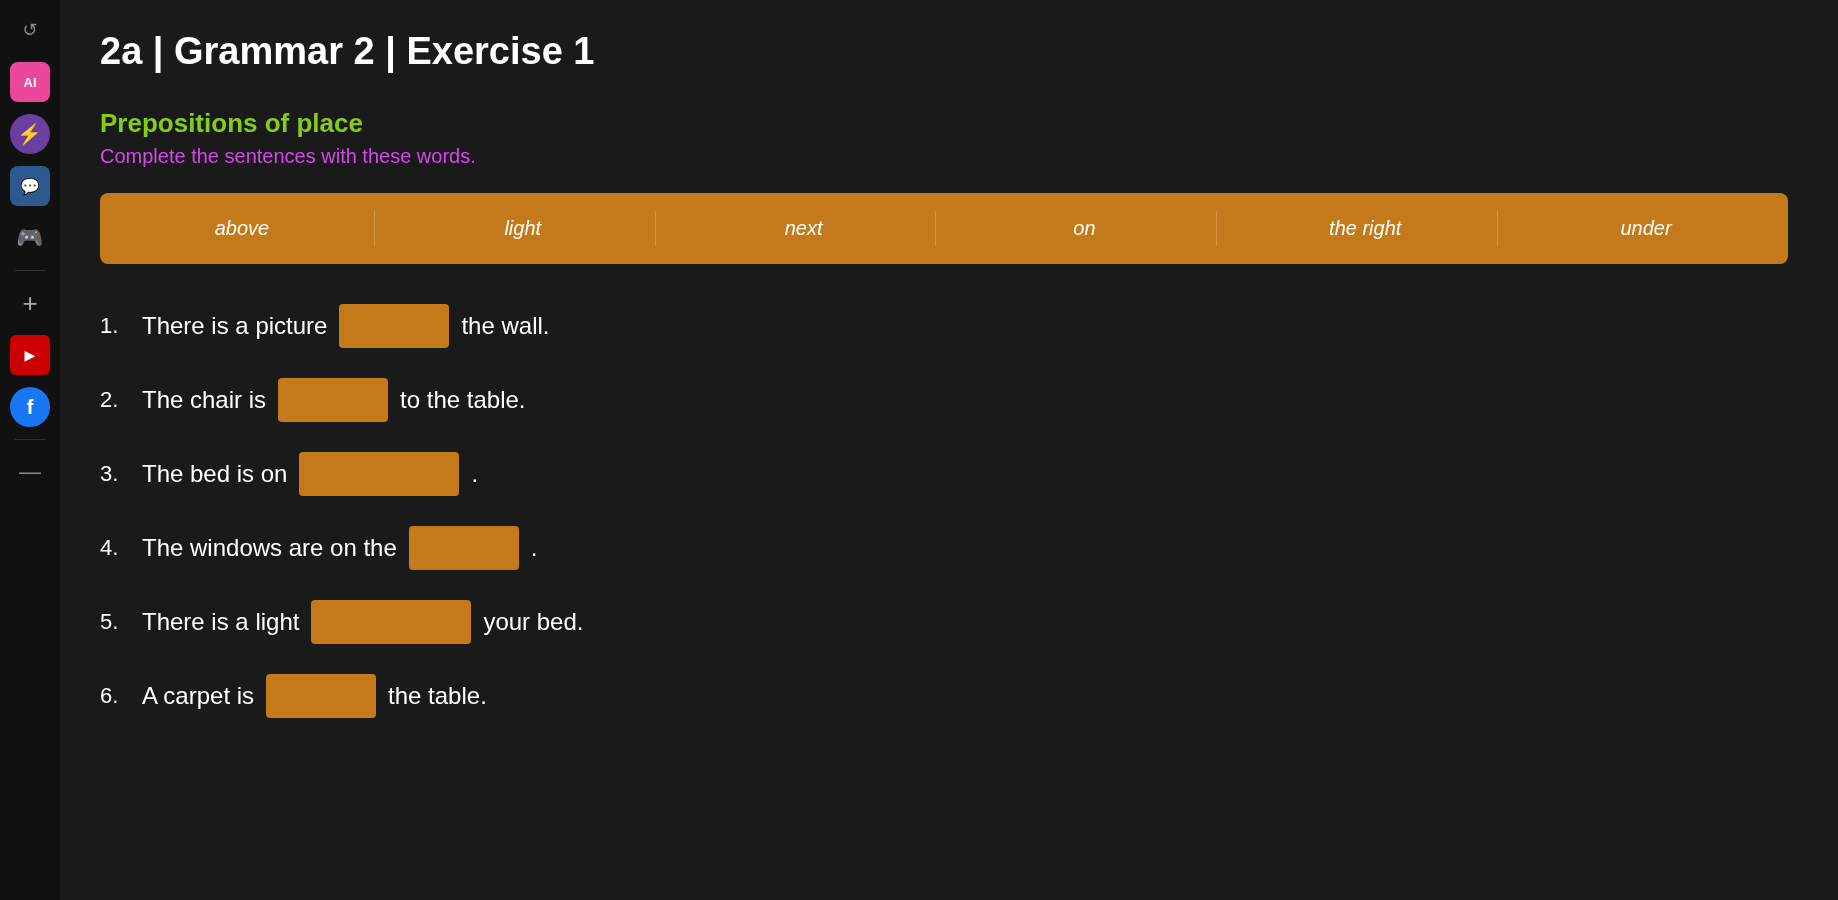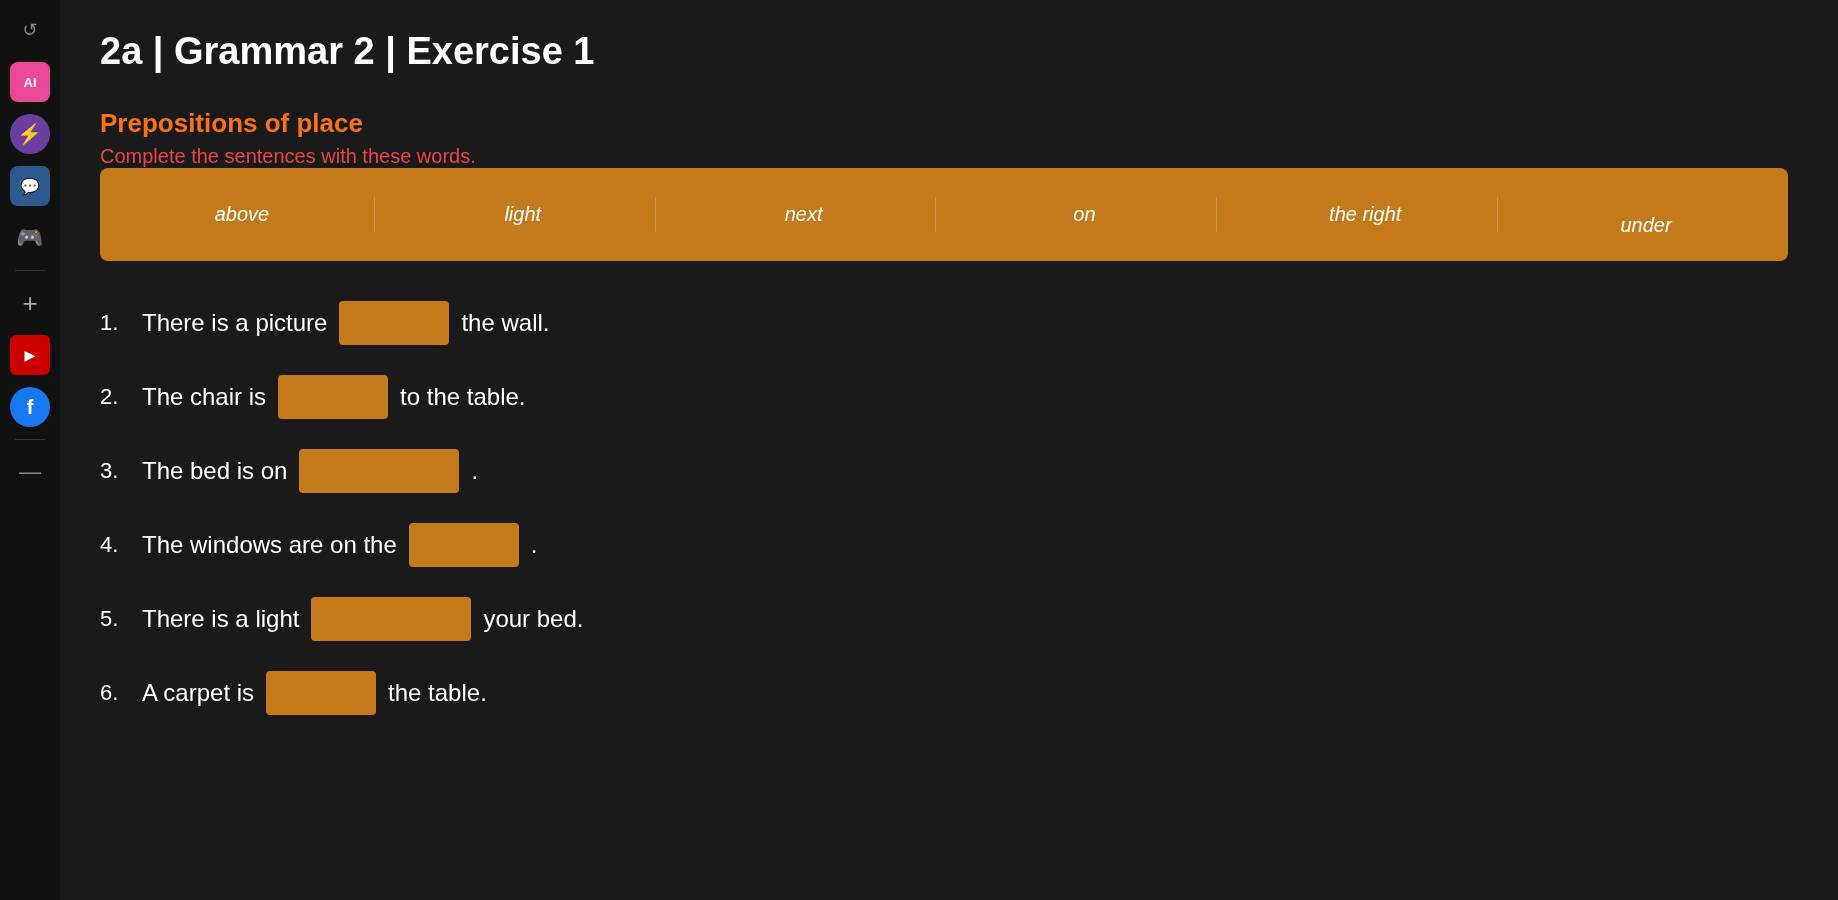--- a/index.html
+++ b/index.html
@@ -110,27 +110,28 @@
     .page-title {
       font-size: 38px;
       font-weight: bold;
       color: white;
       margin-bottom: 35px;
     }
 
     .section-title {
       font-size: 26px;
       font-weight: bold;
-      color: #f97316;
+      color: #84cc16;
       margin-bottom: 6px;
     }
 
     .section-subtitle {
       font-size: 20px;
-      color: #ef4444;
+      color: #d946ef;
+      margin-bottom: 25px;
     }
 
     
     .word-bank {
       display: flex;
       align-items: center;
       background-color: #c47a1a;
       border-radius: 8px;
       padding: 18px 10px;
       margin-bottom: 40px;
@@ -143,21 +144,20 @@
       font-size: 20px;
       color: white;
       font-style: italic;
       padding: 6px 20px;
       border-right: 1px solid rgba(255,255,255,0.2);
       cursor: pointer;
     }
 
     .word-item:last-child {
       border-right: none;
-      margin-top: 22px;
     }
 
     
     .exercise-list {
       display: flex;
       flex-direction: column;
       gap: 30px;
     }
 
     .exercise-item {

